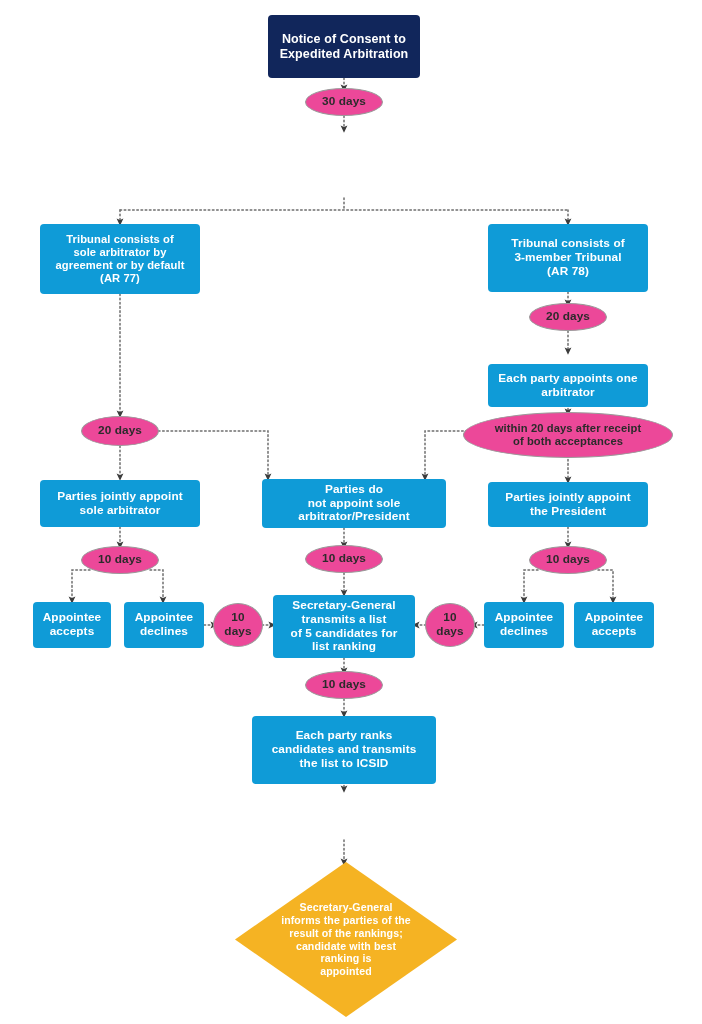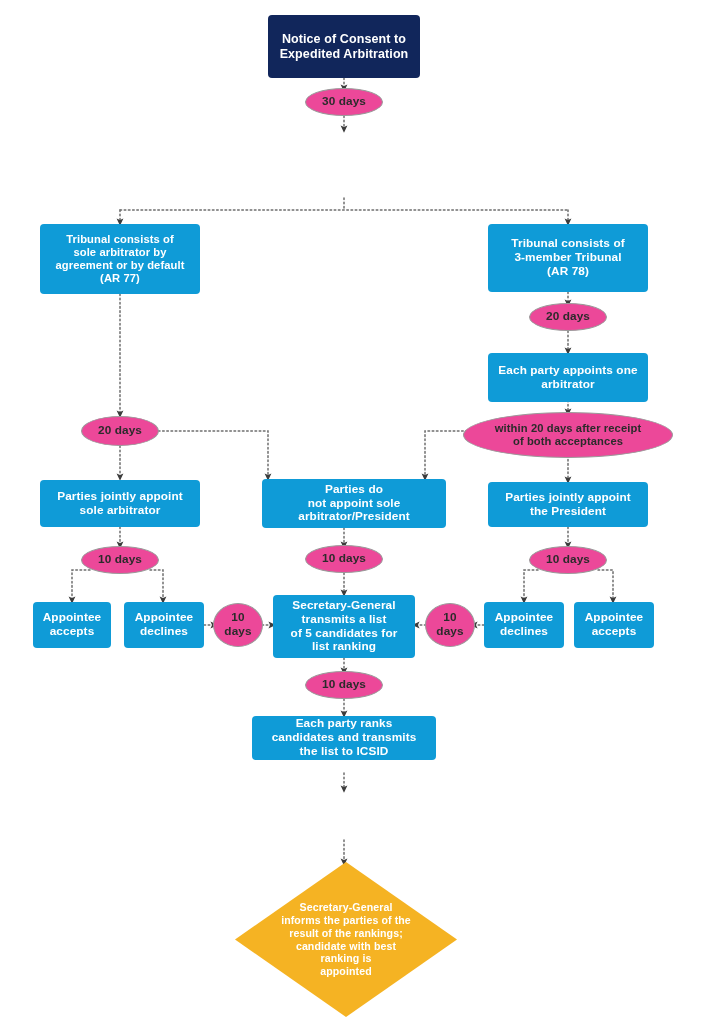--- a/index.html
+++ b/index.html
@@ -141,21 +141,21 @@
 sole arbitrator by
 agreement or by default
 (AR 77)</div>
 
   <div class="node-box blue fs12" style="left:488px;top:224px;width:160px;height:68px;">Tribunal consists of
 3-member Tribunal
 (AR 78)</div>
 
   <div class="node-ellipse fs12" style="left:529px;top:303px;width:78px;height:28px;">20 days</div>
 
-  <div class="node-box blue fs12" style="left:488px;top:353px;width:160px;height:49px;">Each party appoints one
+  <div class="node-box blue fs12" style="left:488px;top:364px;width:160px;height:43px;">Each party appoints one
 arbitrator</div>
 
   <div class="node-ellipse fs12" style="left:81px;top:416px;width:78px;height:30px;">20 days</div>
 
   <div class="node-ellipse fs11" style="left:463px;top:412px;width:210px;height:46px;">within 20 days after receipt
 of both acceptances</div>
 
   <div class="node-box blue fs12" style="left:40px;top:480px;width:160px;height:47px;">Parties jointly appoint
 sole arbitrator</div>
 
@@ -190,21 +190,21 @@
 days</div>
 
   <div class="node-box blue fs12" style="left:484px;top:602px;width:80px;height:46px;">Appointee
 declines</div>
 
   <div class="node-box blue fs12" style="left:574px;top:602px;width:80px;height:46px;">Appointee
 accepts</div>
 
   <div class="node-ellipse fs12" style="left:305px;top:671px;width:78px;height:28px;">10 days</div>
 
-  <div class="node-box blue fs12" style="left:252px;top:716px;width:184px;height:44px;">Each party ranks
+  <div class="node-box blue fs12" style="left:252px;top:716px;width:184px;height:68px;">Each party ranks
 candidates and transmits
 the list to ICSID</div>
 
 
   <div class="node-diamond fs10" style="left:235px;top:862px;width:222px;height:155px;">Secretary-General
 informs the parties of the
 result of the rankings;
 candidate with best
 ranking is
 appointed</div>

